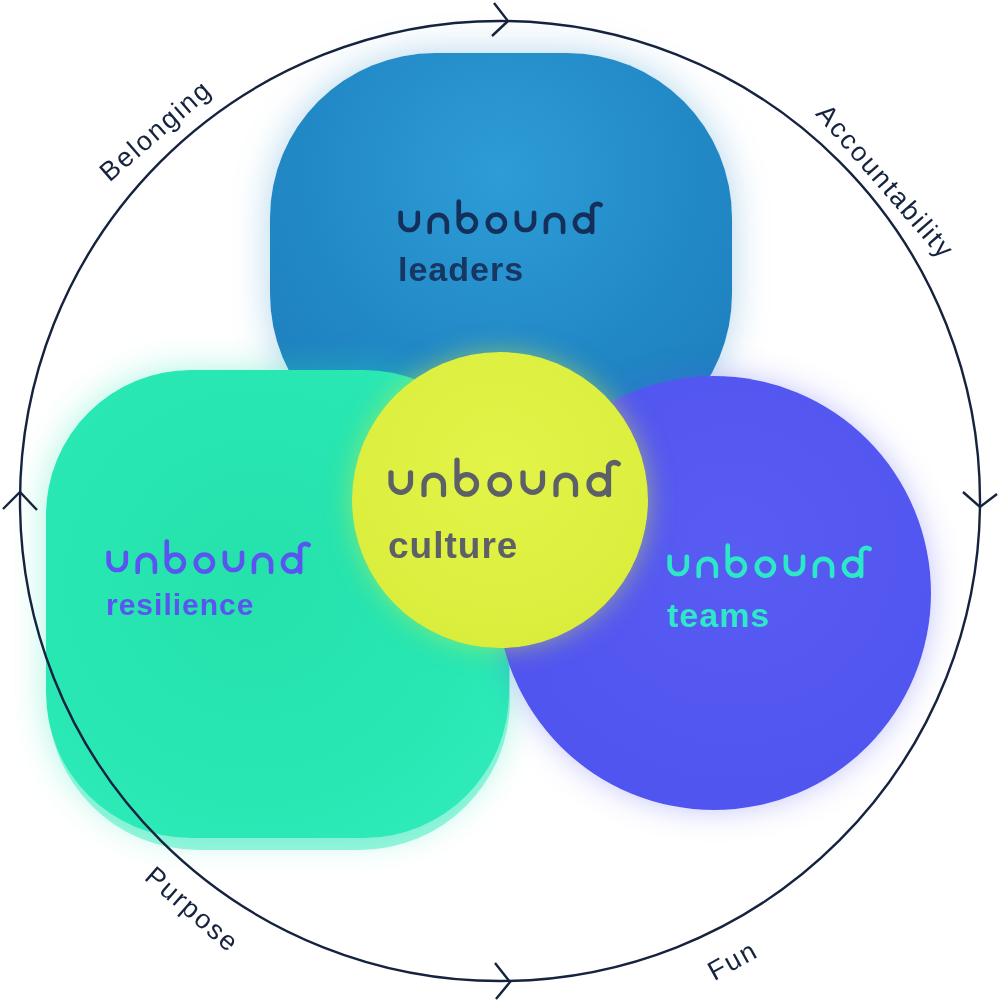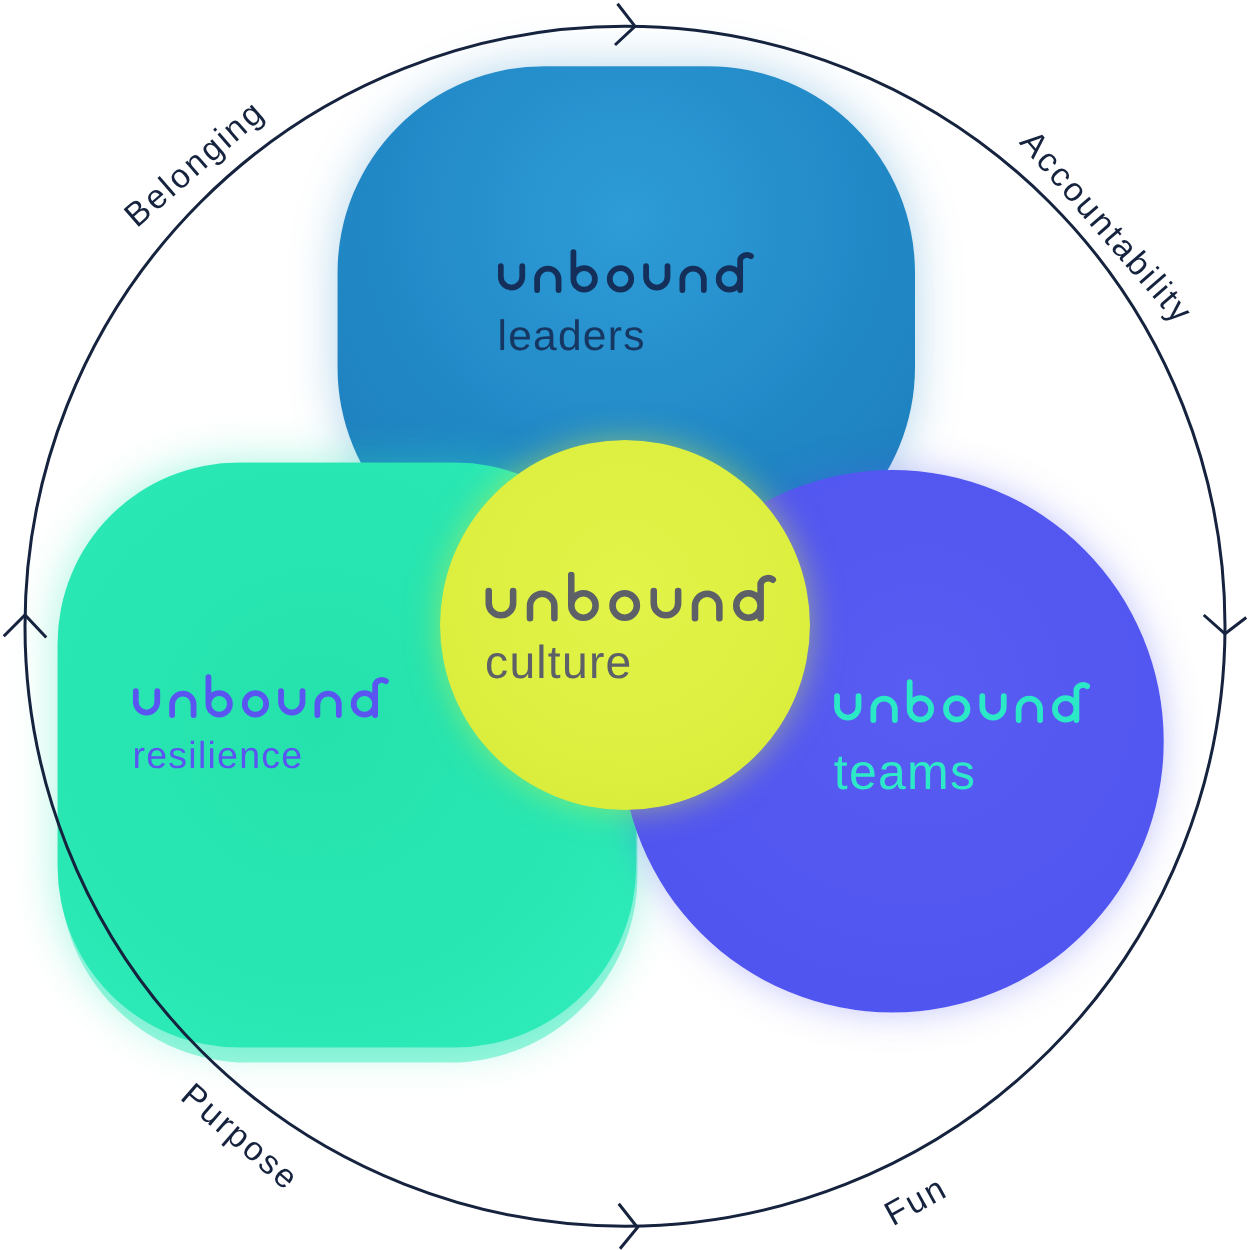--- a/index.html
+++ b/index.html
@@ -34,37 +34,37 @@
   .blob-culture{
     left:352px;top:352px;width:296px;height:296px;border-radius:50%;
     background:radial-gradient(circle at 50% 40%, #e2f448 0%, #dcee3e 65%, #d6e937 100%);
     box-shadow:0 0 26px rgba(220,238,62,.5);
     z-index:5;
   }
   
   .blob-text{position:absolute;}
   .wordmark{display:block;}
   .wordmark use{stroke:currentColor;}
-  .sublabel{font-weight:400;letter-spacing:1px;line-height:1.12;}
+  .sublabel{font-weight:700;letter-spacing:1px;line-height:1.12;}
 
   .blob-leaders .blob-text{left:128px;top:146px;color:#14305a;}
   .blob-leaders .wordmark{width:206px;height:37px;}
   .blob-leaders .sublabel{margin-top:14px;font-size:34px;color:#173763;}
 
   .blob-resilience .blob-text{left:60px;top:169px;color:#5a55f0;}
   .blob-resilience .wordmark{width:206px;height:37px;}
   .blob-resilience .sublabel{margin-top:12px;font-size:30px;color:#5a55f0;line-height:34px;}
 
   .blob-teams .blob-text{left:170px;top:167px;color:#2be8c6;}
   .blob-teams .wordmark{width:206px;height:37px;}
-  .blob-teams .sublabel{margin-top:16px;font-size:40px;color:#2ee9c7;}
+  .blob-teams .sublabel{margin-top:16px;font-size:34px;color:#2ee9c7;}
 
   .blob-culture .blob-text{left:36px;top:105px;color:#5d6167;}
   .blob-culture .wordmark{width:234px;height:42px;}
-  .blob-culture .sublabel{margin-top:10px;font-size:37px;color:#5d6167;}
+  .blob-culture .sublabel{margin-top:26px;font-size:37px;color:#5d6167;}
 
   
   .ring-svg{position:absolute;left:0;top:0;z-index:6;pointer-events:none;}
   .ring-label{
     position:absolute;z-index:7;color:#15233e;font-size:27px;font-weight:300;
     letter-spacing:2px;white-space:nowrap;
   }
   .lbl-belonging{left:156px;top:131px;transform:translate(-50%,-50%) rotate(-41deg);}
   .lbl-accountability{left:885px;top:182px;transform:translate(-50%,-50%) rotate(49deg);}
   .lbl-purpose{left:192px;top:910px;transform:translate(-50%,-50%) rotate(41deg);}

